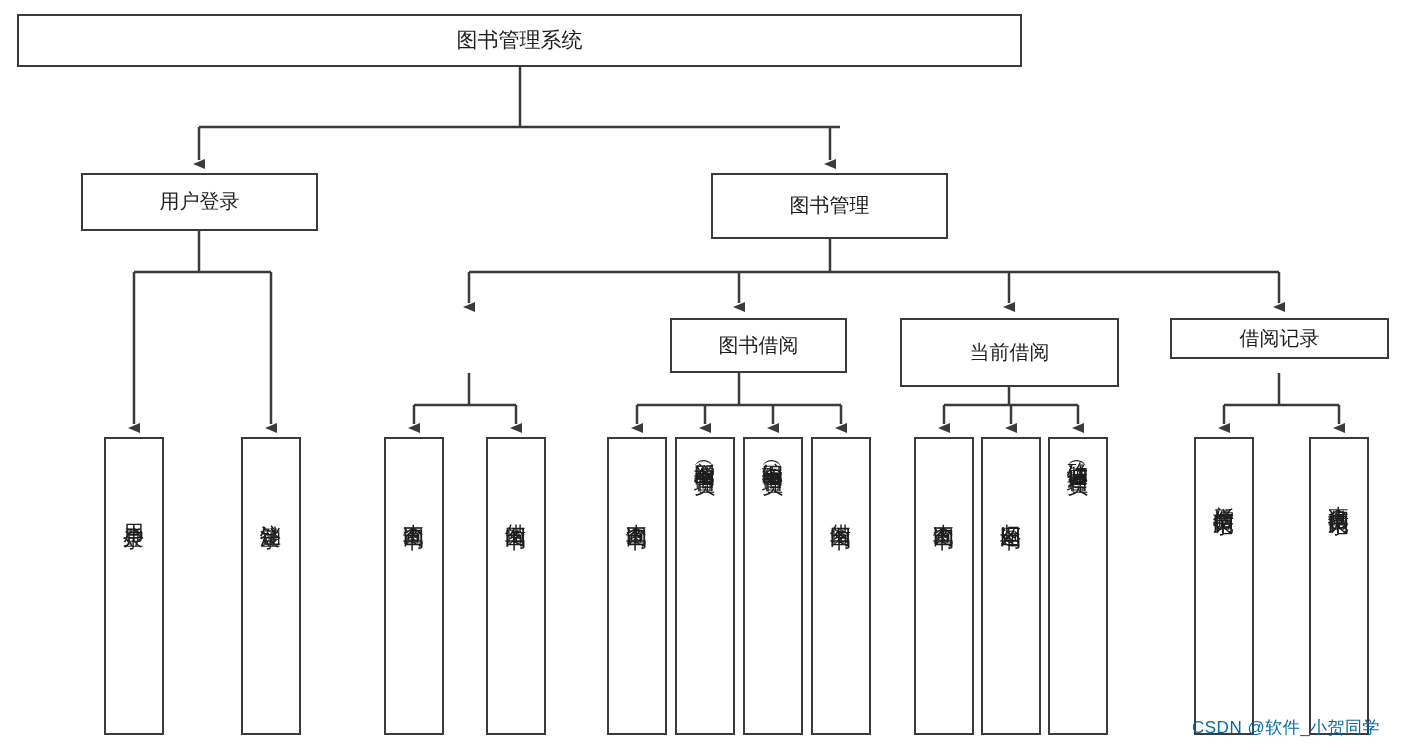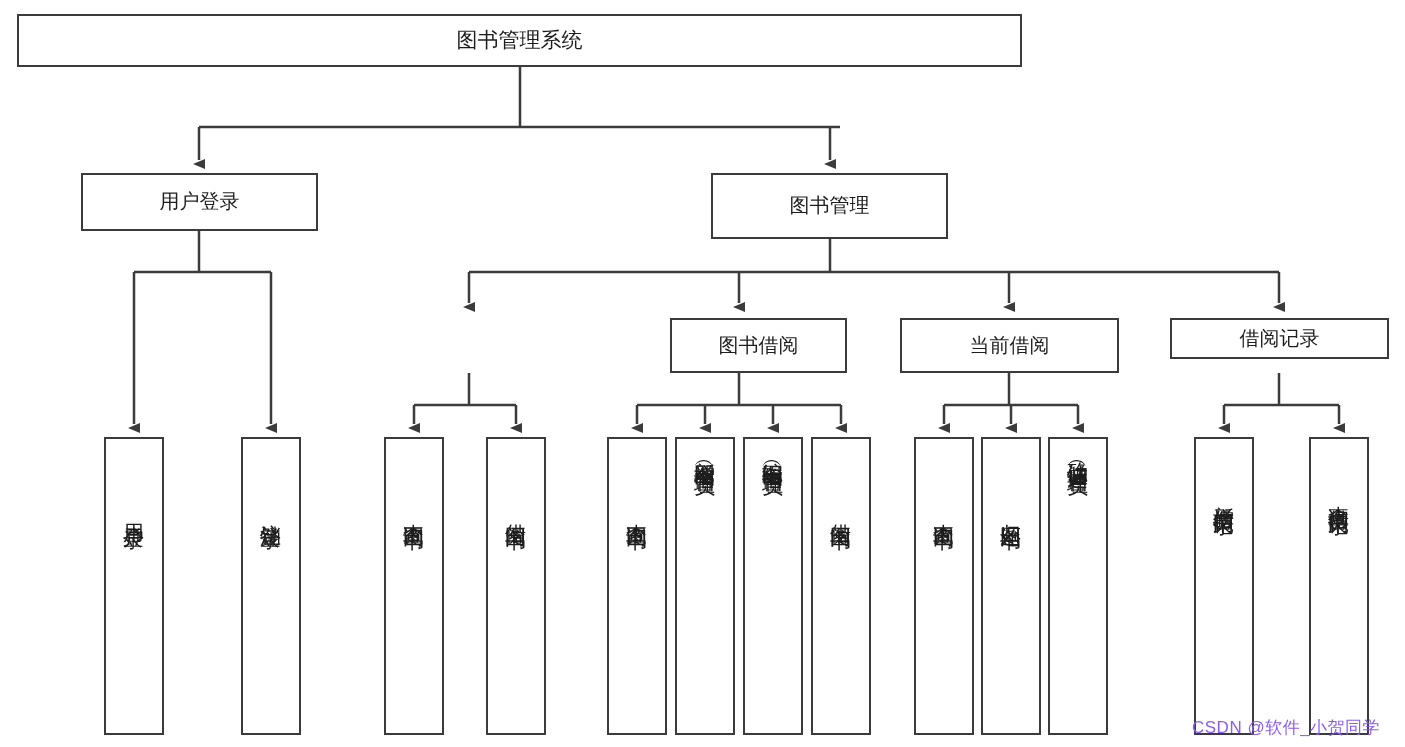--- a/index.html
+++ b/index.html
@@ -59,21 +59,21 @@
     margin-top: 62px;
   }
   .node-leaf.mid .label {
     margin-top: 44px;
   }
   .watermark {
     position: absolute;
     left: 1192px;
     top: 716px;
     font-size: 17px;
-    color: #8b5cf6;
+    color: #0369a1;
     white-space: nowrap;
     letter-spacing: 0.5px;
   }
 </style>
 </head>
 <body>
 
 <div id="canvas">
 
   <svg class="wires" viewBox="0 0 1405 747">
@@ -133,21 +133,21 @@
   <div class="node node-l2" style="left:81px; top:173px; width:237px; height:58px;">
     <span class="label">用户登录</span>
   </div>
   <div class="node node-l2" style="left:711px; top:173px; width:237px; height:66px;">
     <span class="label">图书管理</span>
   </div>
 
   <div class="node node-l3" style="left:631px; top:318px; width:177px; height:55px;margin-left:39px;">
     <span class="label">图书借阅</span>
   </div>
-  <div class="node node-l3" style="left:900px; top:318px; width:219px; height:55px;">
+  <div class="node node-l3" style="left:900px; top:318px; width:219px; height:69px;">
     <span class="label">当前借阅</span>
   </div>
   <div class="node node-l3" style="left:1170px; top:318px; width:219px; height:41px;">
     <span class="label">借阅记录</span>
   </div>
 
   <div class="node node-leaf short" style="left:104px; top:437px; width:60px; height:298px;">
     <span class="label">用户登录</span>
   </div>
   <div class="node node-leaf short" style="left:241px; top:437px; width:60px; height:298px;">

